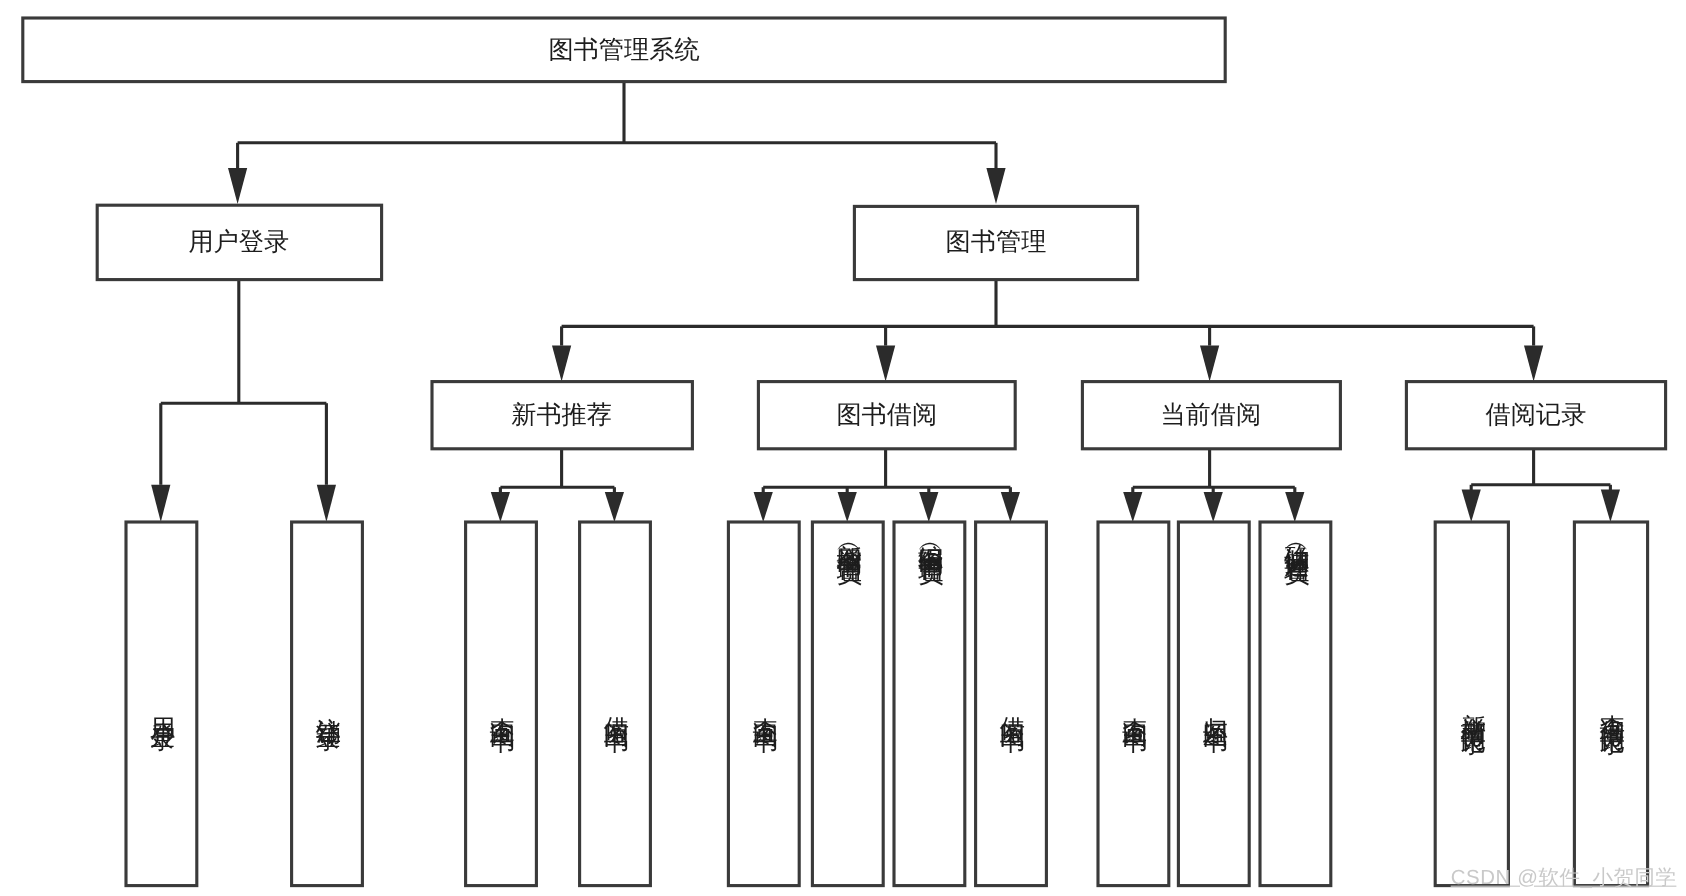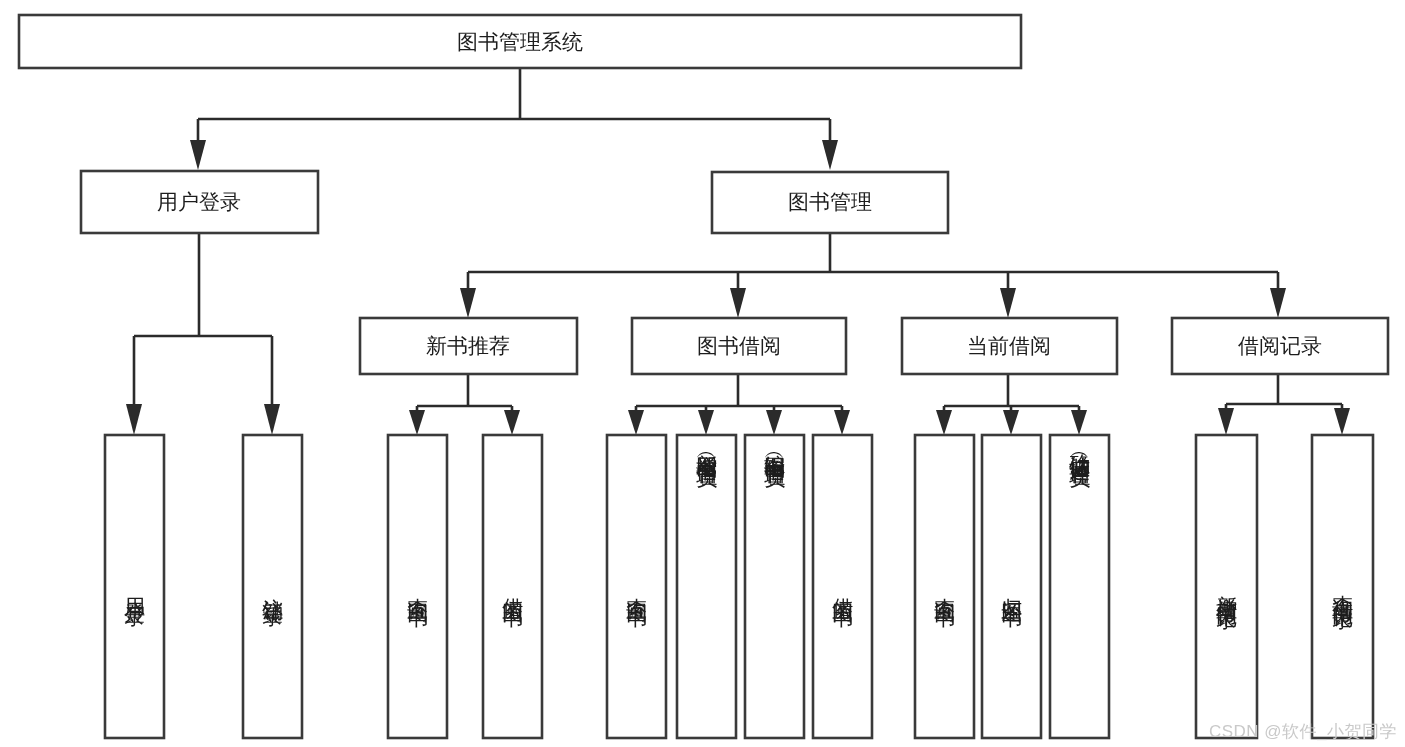--- a/index.html
+++ b/index.html
@@ -13,21 +13,21 @@
   .arrow-head{fill:#2b2b2b;stroke:none;}
   .node-label{
     font-family:"Liberation Sans","DejaVu Sans",sans-serif;
     font-size:21px;fill:#1d1d1d;text-anchor:middle;
     dominant-baseline:middle;
   }
   .watermark{
     position:absolute;right:8px;bottom:4px;
     font-family:"Liberation Sans","DejaVu Sans",sans-serif;
     font-size:17px;color:#c9c9c9;letter-spacing:.5px;
-    white-space:nowrap;pointer-events:none;
+    white-space:nowrap;pointer-events:none;text-decoration:underline;
   }
 </style>
 </head>
 <body>
 
 <svg id="diagram" viewBox="0 0 1405 747" xmlns="http://www.w3.org/2000/svg">
 
   <g>
 
     <path class="conn" d="M520,68 L520,119"></path>

